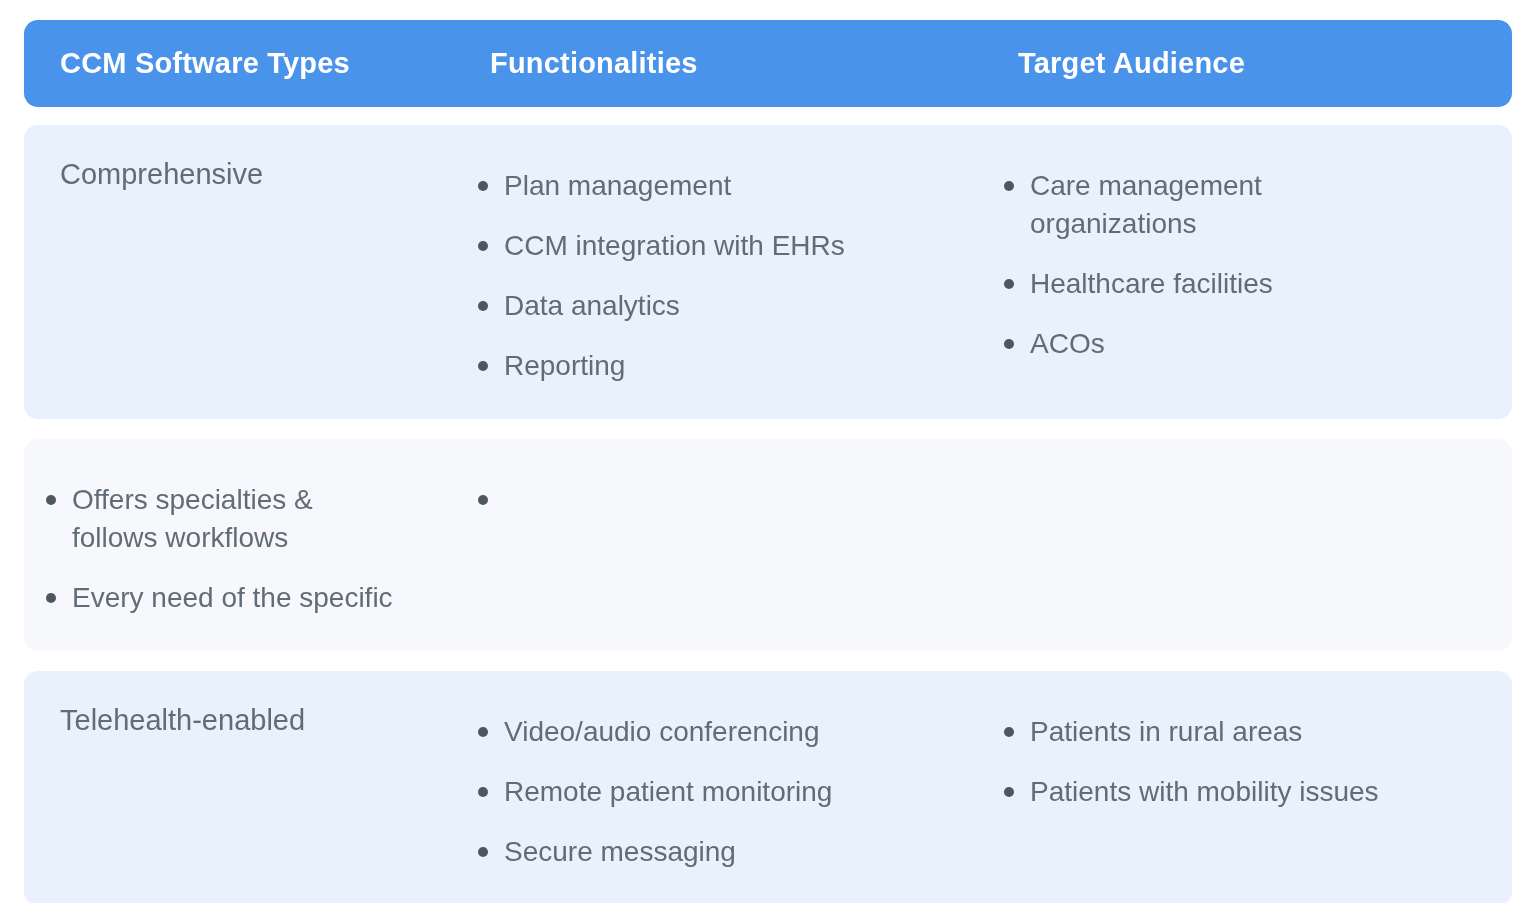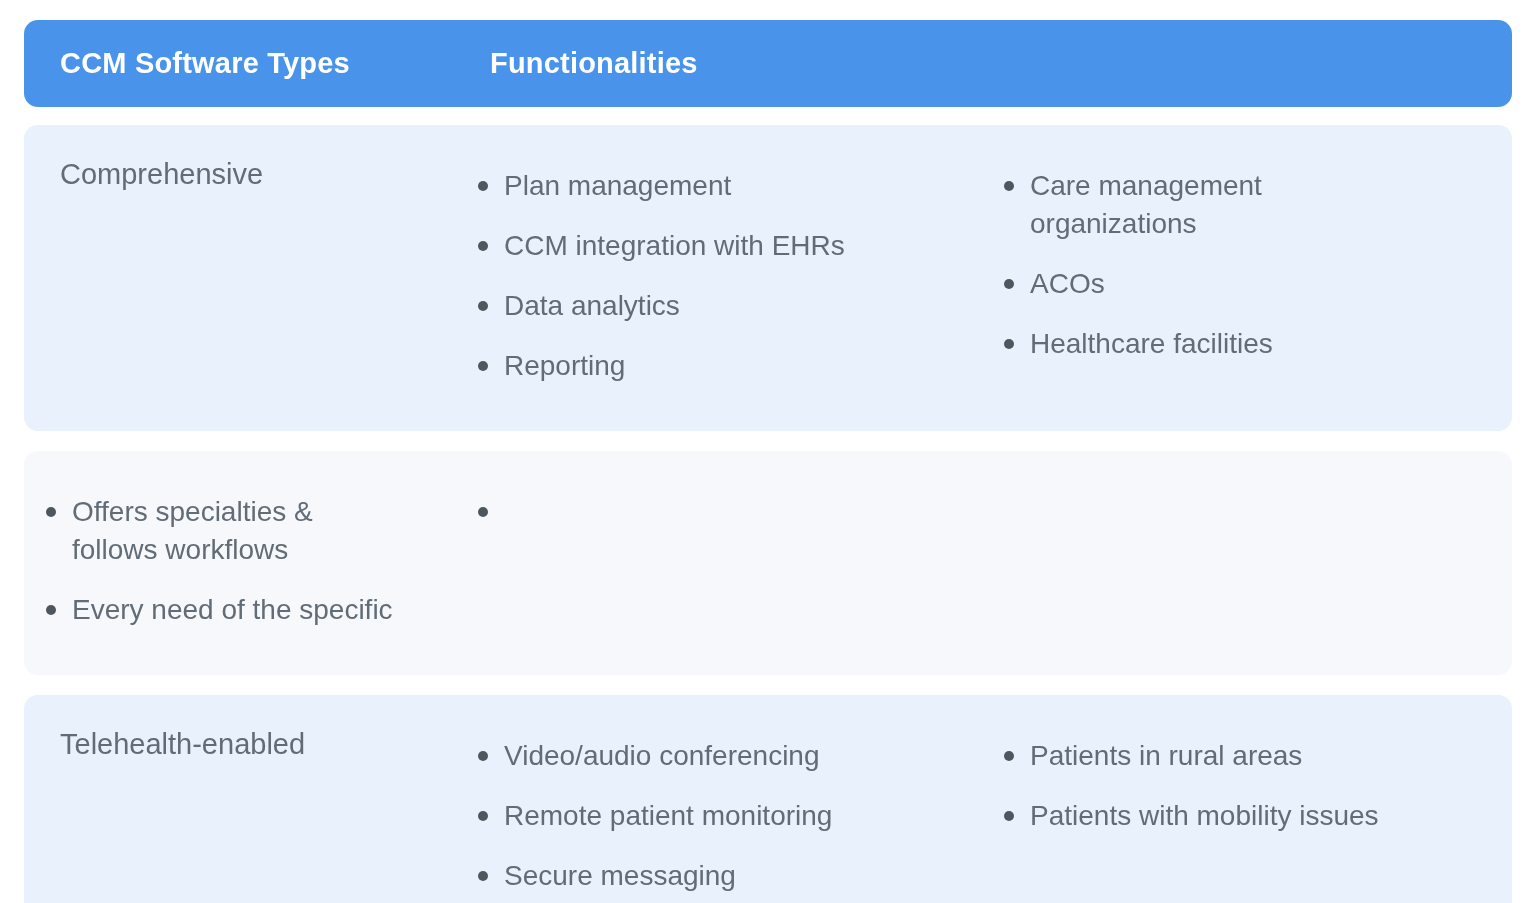--- a/index.html
+++ b/index.html
@@ -45,21 +45,21 @@
     margin-top: 20px;
   }
   #rows .row:first-child { margin-top: 18px; }
   #rows .row:nth-child(odd)  { background: var(--row-alt-bg); }
   #rows .row:nth-child(even) { background: var(--row-bg); }
   #rows .row:nth-child(1) { min-height: 268px; }
   #rows .row:nth-child(2) { min-height: 212px; }
   #rows .row:nth-child(3) { min-height: 217px; }
   .cell {
     padding-top: 30px;
-    padding-bottom: 34px;
+    padding-bottom: 22px;
     color: var(--body-text);
     font-size: 28px;
     line-height: 38px;
   }
   .cell.c1 { padding-left: 36px; }
   .type-label { font-size: 29px; }
   ul.bullets {
     list-style: none;
     margin: 12px;
     padding: 0 0 0 10px;
@@ -79,40 +79,41 @@
     background: var(--bullet);
   }
 </style>
 </head>
 <body>
 
 <div class="table-wrap">
   <div class="header-row grid-cols">
     <div class="hcell c1">CCM Software Types</div>
     <div class="hcell c2">Functionalities</div>
+    <div class="hcell c3">Target Audience</div>
   </div>
   <div id="rows">
   <div class="row grid-cols">
     <div class="cell c1">
       <span class="type-label">Comprehensive</span>
     </div>
     <div class="cell c2">
       <ul class="bullets">
             <li><span class="dot"></span><span class="li-text">Plan management</span></li>
             <li><span class="dot"></span><span class="li-text">CCM integration with EHRs</span></li>
             <li><span class="dot"></span><span class="li-text">Data analytics</span></li>
             <li><span class="dot"></span><span class="li-text">Reporting</span></li>
           </ul>
     </div>
     <div class="cell c3">
       <ul class="bullets">
             <li><span class="dot"></span><span class="li-text">Care management
 organizations</span></li>
+            <li><span class="dot"></span><span class="li-text">Healthcare facilities</span></li>
             <li><span class="dot"></span><span class="li-text">ACOs</span></li>
-            <li><span class="dot"></span><span class="li-text">Healthcare facilities</span></li>
           </ul>
     </div>
   </div>
 
   <div class="row grid-cols">
     <div class="cell c2">
       <ul class="bullets">
             <li><span class="dot"></span><span class="li-text">Offers specialties &amp;
 follows workflows</span></li>
             <li><span class="dot"></span><span class="li-text">Every need of the specific</span></li>

